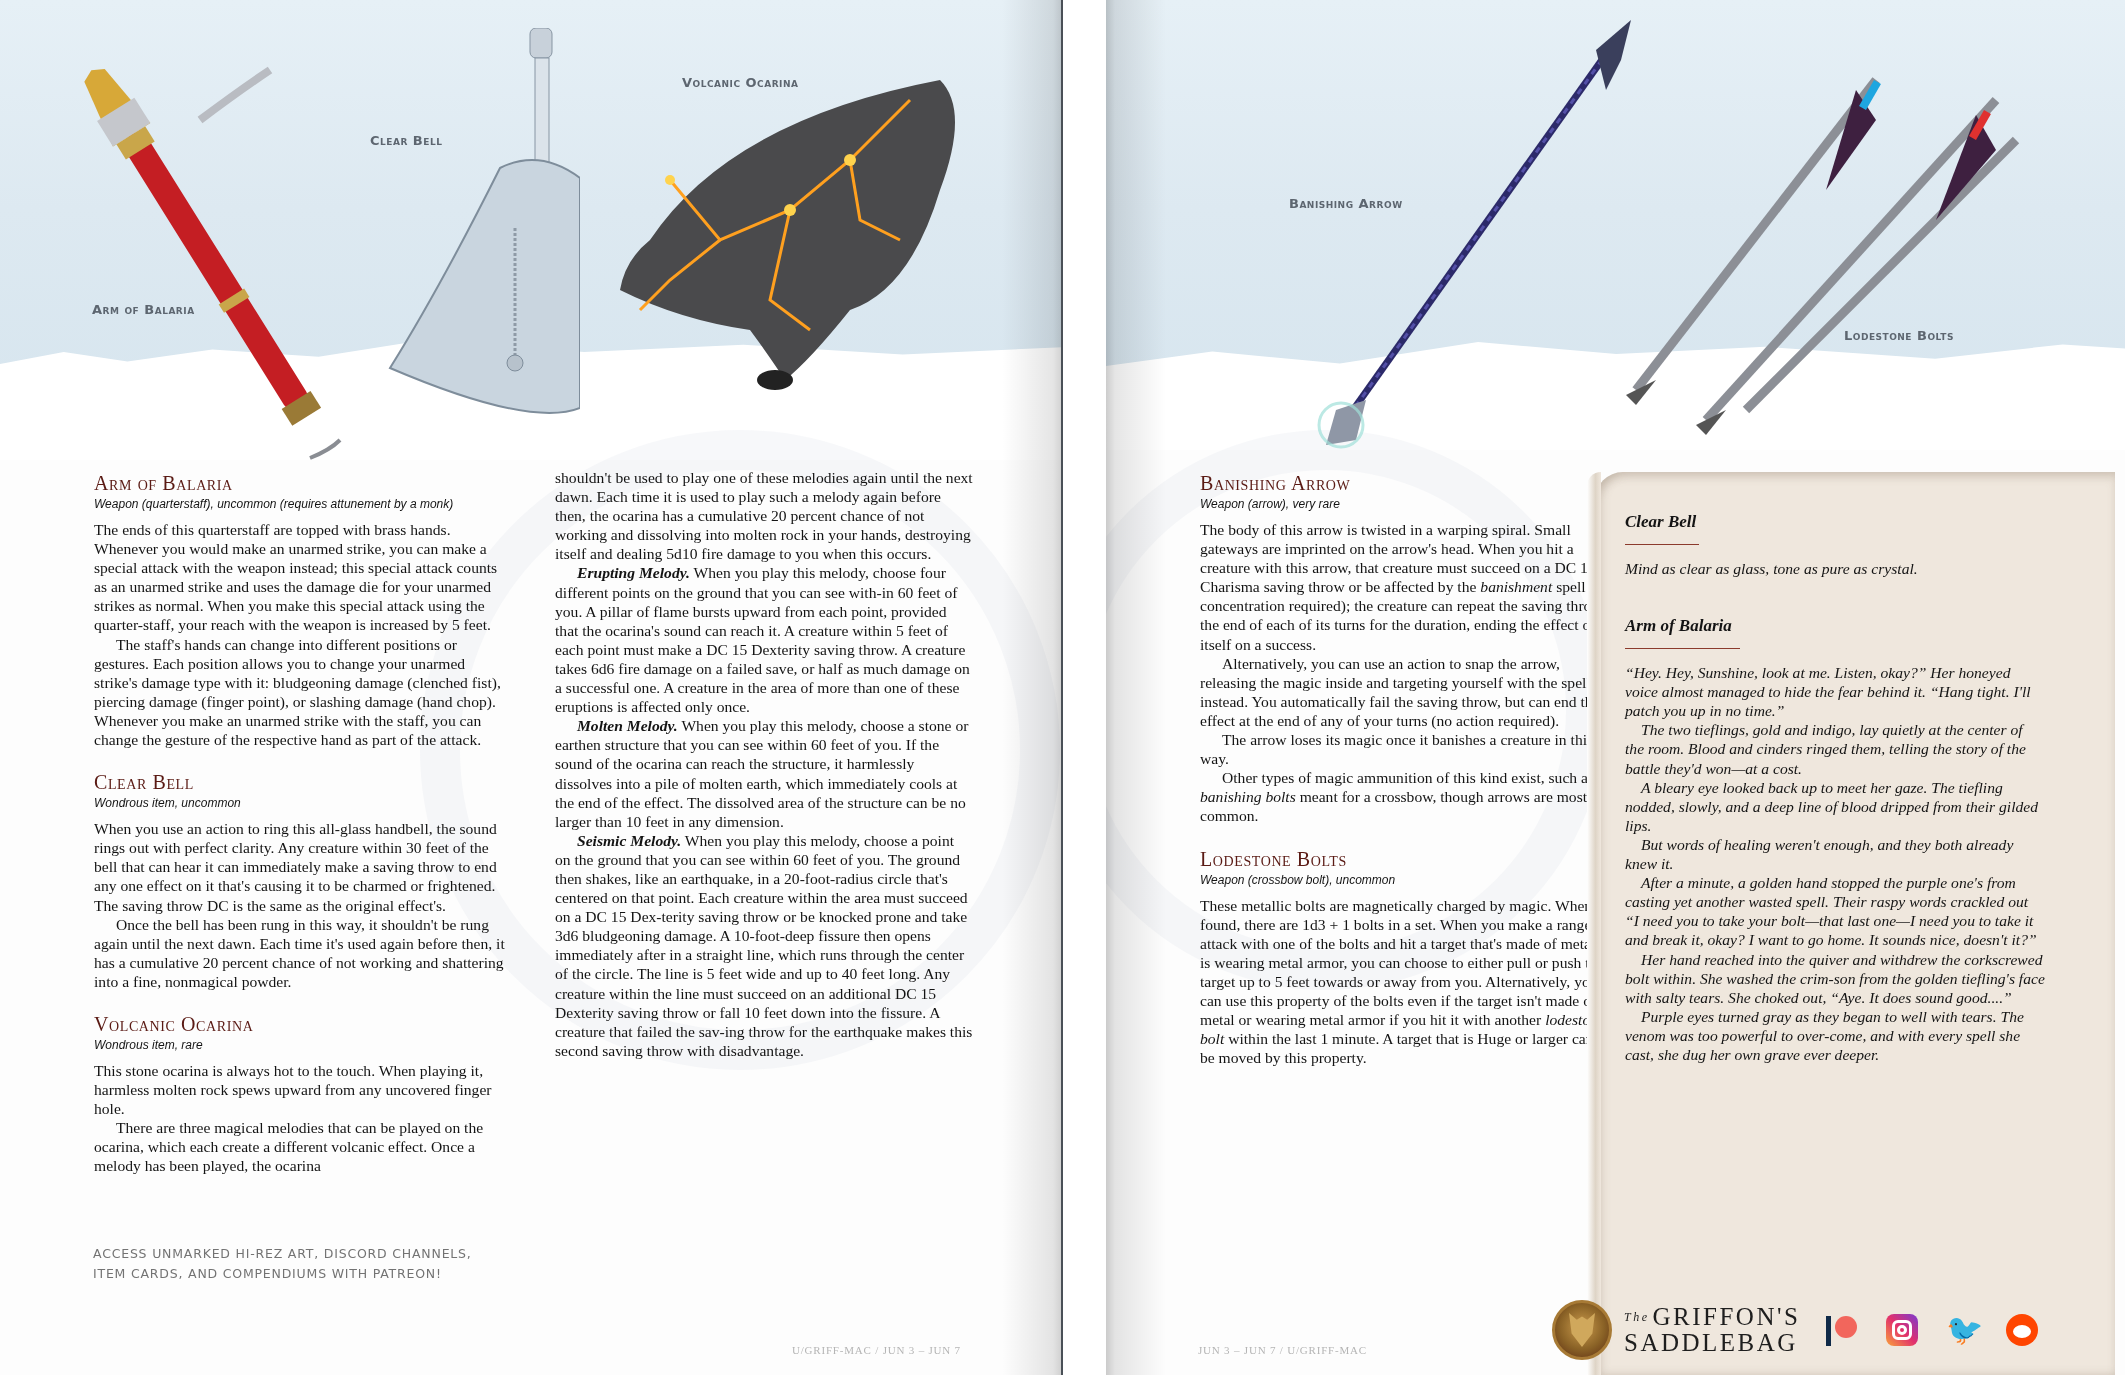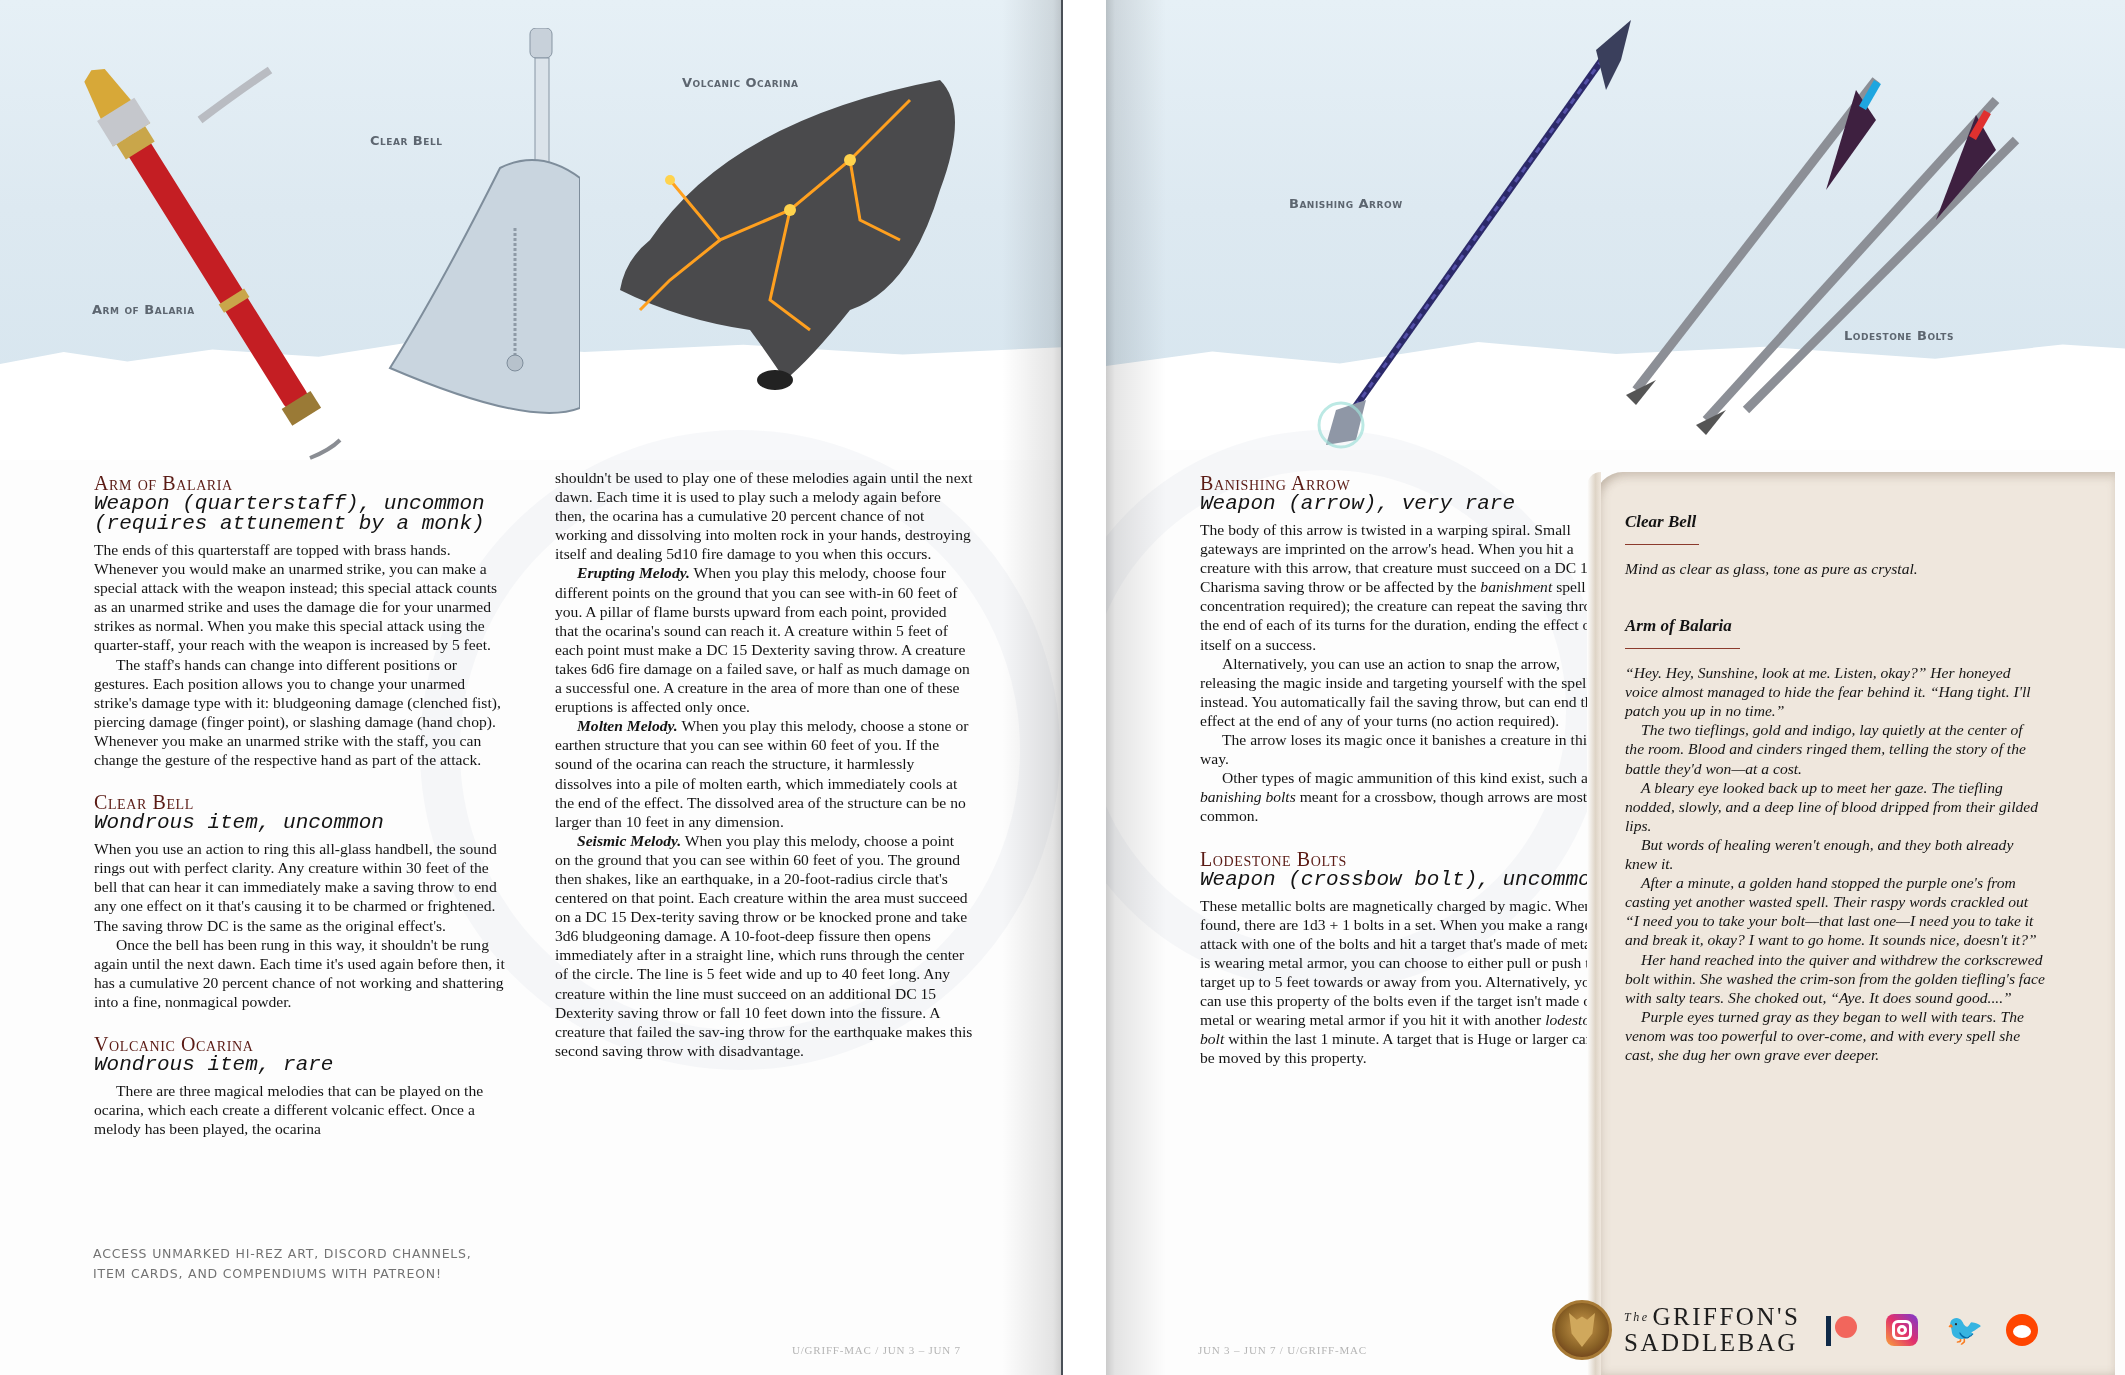--- a/index.html
+++ b/index.html
@@ -29,21 +29,21 @@
   .art-label { position: absolute; font-family: "DejaVu Sans", sans-serif; font-size: 13px;
                font-variant: small-caps; letter-spacing: 0.5px; color: #5d6670; font-weight: bold; }
 
   
   .art { position: absolute; }
 
   
   .col { position: absolute; font-size: 14.2px; line-height: 19.1px; }
   .item-title { font-family: "Liberation Serif", serif; font-variant: small-caps; color: #5a1a14;
                 font-size: 20px; line-height: 22px; letter-spacing: 0.6px; }
-  .item-sub { font-family: Liberation Mono, monospace; font-style: italic; font-size: 21px; line-height: 20px; margin-bottom: 6px; }
+  .item-sub { font-family: Liberation Sans, sans-serif; font-style: italic; font-size: 12px; line-height: 20px; margin-bottom: 6px; }
   .para { font-family: "Liberation Serif", serif; font-size: 15.6px; line-height: 19.1px; text-align: left; }
   .para.indent { text-indent: 22px; }
   .para i, .para em { font-style: italic; }
   .para b { font-weight: bold; font-style: italic; margin-top: 28px; }
   .section { margin-bottom: 18px; }
 
   .footer-note { position: absolute; left: 93px; top: 1244px; font-family: "DejaVu Sans", sans-serif;
                  font-size: 12.5px; line-height: 20px; letter-spacing: 0.8px; font-weight: normal; text-transform: uppercase; color: #737373; }
   .folio { position: absolute; top: 1344px; font-family: "Liberation Serif", serif; font-size: 11px;
            letter-spacing: 0.8px; color: #b5b5b5; text-transform: uppercase; }
@@ -139,20 +139,21 @@
       </div>
       <div class="section" style="margin-top:22px;">
         <div class="item-title">Clear Bell</div>
         <div class="item-sub">Wondrous item, uncommon</div>
         <p class="para">When you use an action to ring this all-glass handbell, the sound rings out with perfect clarity. Any creature within 30 feet of the bell that can hear it can immediately make a saving throw to end any one effect on it that's causing it to be charmed or frightened. The saving throw DC is the same as the original effect's.</p>
         <p class="para indent">Once the bell has been rung in this way, it shouldn't be rung again until the next dawn. Each time it's used again before then, it has a cumulative 20 percent chance of not working and shattering into a fine, nonmagical powder.</p>
       </div>
       <div class="section" style="margin-top:22px;">
         <div class="item-title">Volcanic Ocarina</div>
         <div class="item-sub">Wondrous item, rare</div>
+        <p class="para">This stone ocarina is always hot to the touch. When playing it, harmless molten rock spews upward from any uncovered finger hole.</p>
         <p class="para indent">There are three magical melodies that can be played on the ocarina, which each create a different volcanic effect. Once a melody has been played, the ocarina</p>
       </div>
     </div>
 
     <div class="col" style="left:555px;top:468px;width:418px;">
       <p class="para">shouldn't be used to play one of these melodies again until the next dawn. Each time it is used to play such a melody again before then, the ocarina has a cumulative 20 percent chance of not working and dissolving into molten rock in your hands, destroying itself and dealing 5d10 fire damage to you when this occurs.</p>
       <p class="para indent"><b>Erupting Melody.</b><span> When you play this melody, choose four different points on the ground that you can see with-in 60 feet of you. A pillar of flame bursts upward from each point, provided that the ocarina's sound can reach it. A creature within 5 feet of each point must make a DC 15 Dexterity saving throw. A creature takes 6d6 fire damage on a failed save, or half as much damage on a successful one. A creature in the area of more than one of these eruptions is affected only once.</span></p>
       <p class="para indent"><b>Molten Melody.</b><span> When you play this melody, choose a stone or earthen structure that you can see within 60 feet of you. If the sound of the ocarina can reach the structure, it harmlessly dissolves into a pile of molten earth, which immediately cools at the end of the effect. The dissolved area of the structure can be no larger than 10 feet in any dimension.</span></p>
       <p class="para indent"><b>Seismic Melody.</b><span> When you play this melody, choose a point on the ground that you can see within 60 feet of you. The ground then shakes, like an earthquake, in a 20-foot-radius circle that's centered on that point. Each creature within the area must succeed on a DC 15 Dex-terity saving throw or be knocked prone and take 3d6 bludgeoning damage. A 10-foot-deep fissure then opens immediately after in a straight line, which runs through the center of the circle. The line is 5 feet wide and up to 40 feet long. Any creature within the line must succeed on an additional DC 15 Dexterity saving throw or fall 10 feet down into the fissure. A creature that failed the sav-ing throw for the earthquake makes this second saving throw with disadvantage.</span></p>
     </div>

